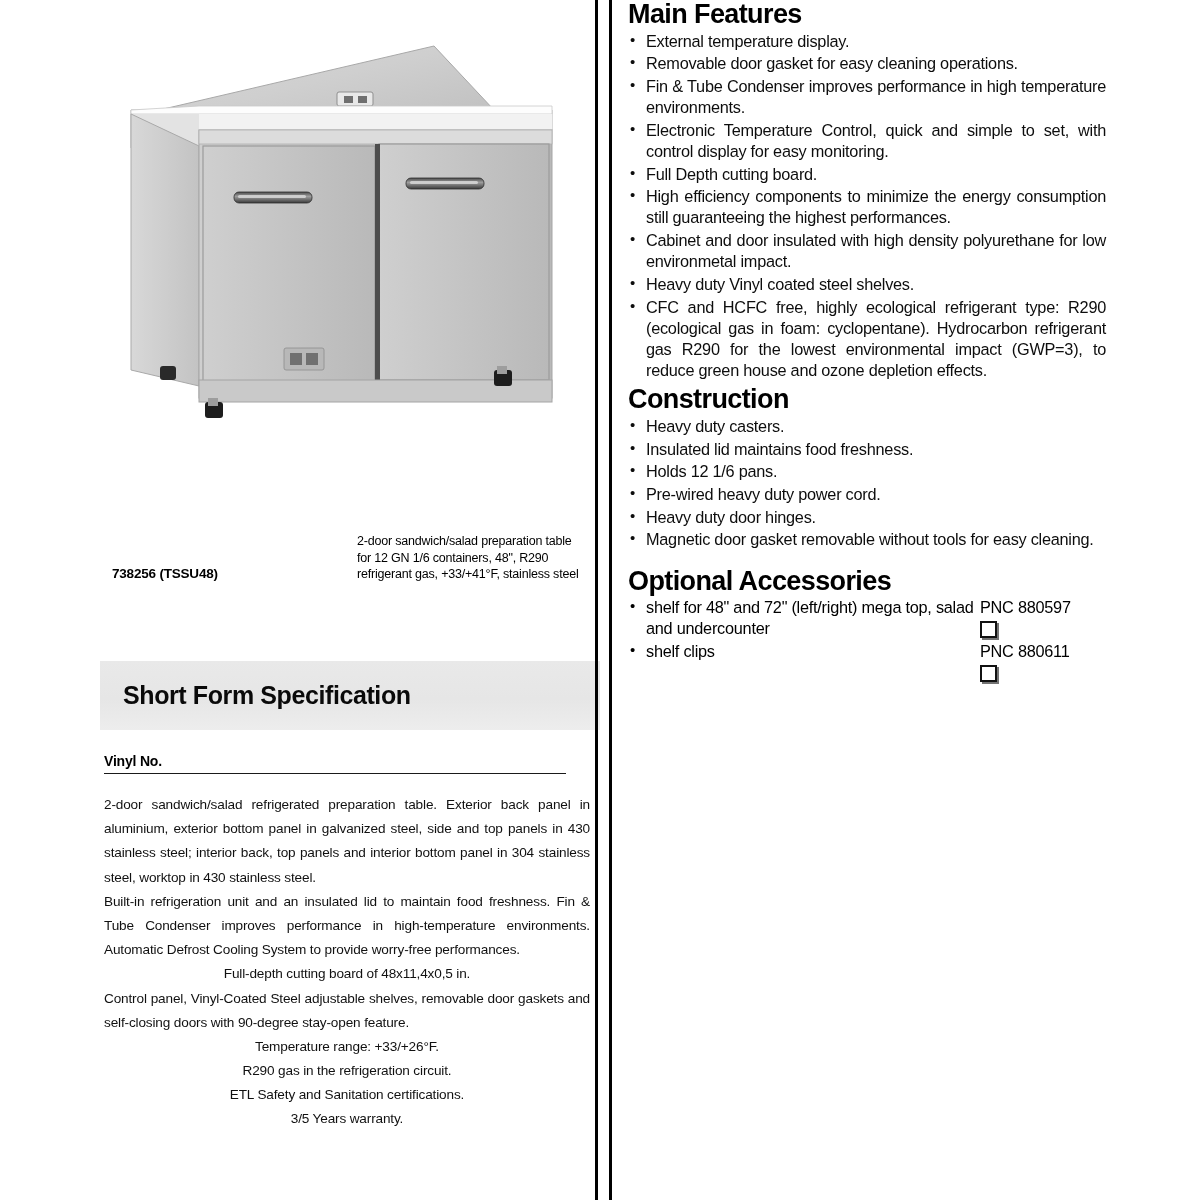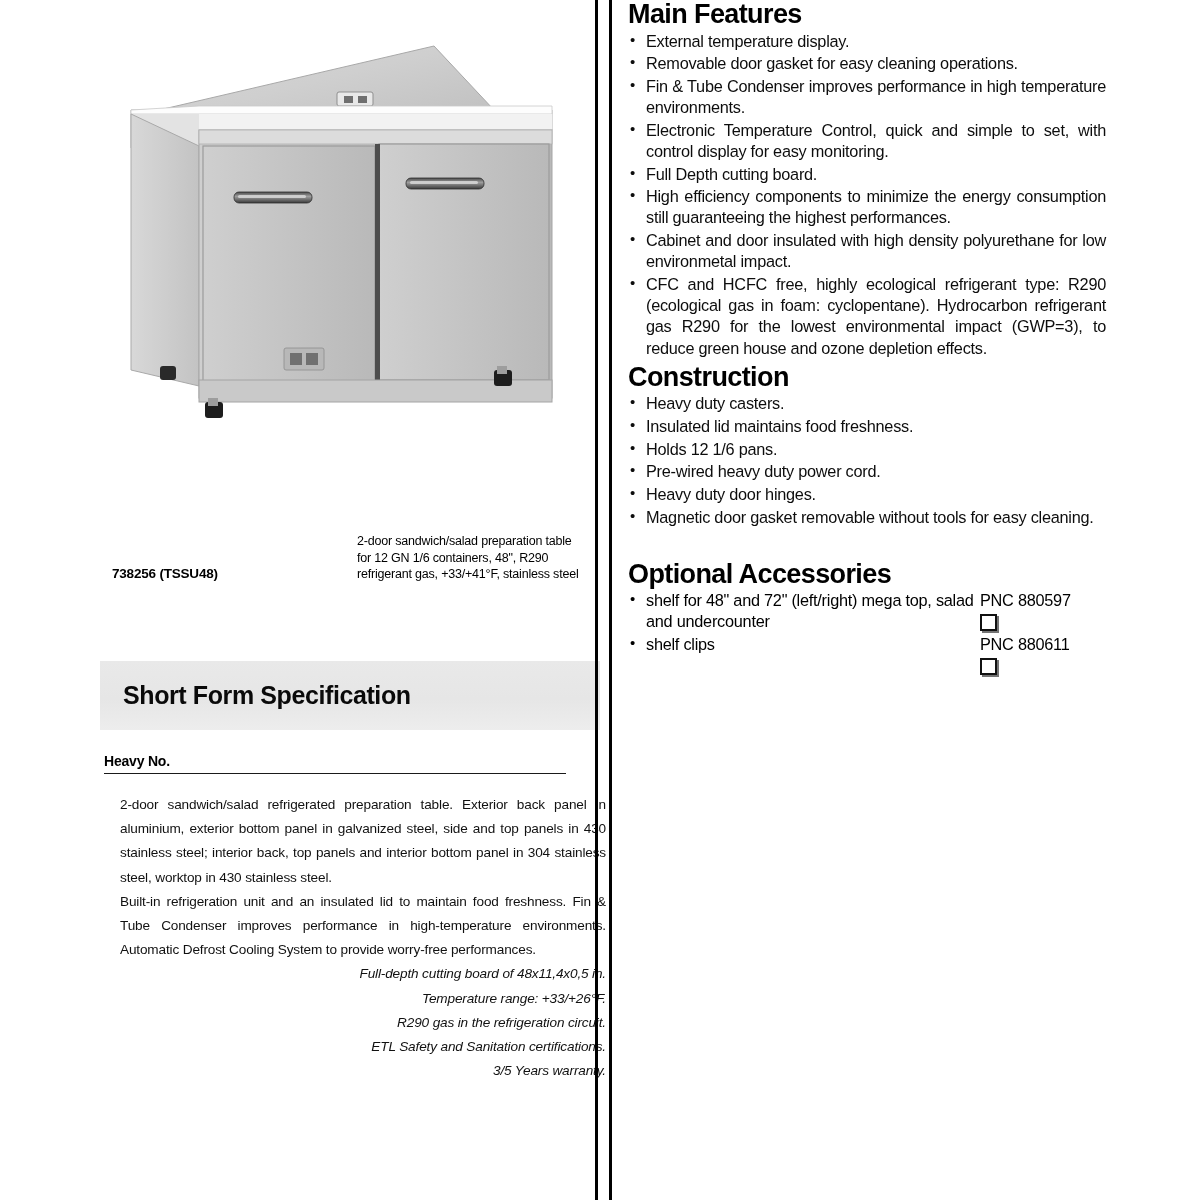--- a/index.html
+++ b/index.html
@@ -107,52 +107,52 @@
     padding-bottom: 2px;
   }
   .itemno-line {
     border-bottom: 1.6px solid #1a1a1a;
     width: 462px;
     margin-top: 2px;
   }
 
   .spec-body {
     position: absolute;
-    left: 120px;
+    left: 104px;
     top: 793px;
     width: 486px;
     font-size: 13.6px;
     line-height: 1.78;
     letter-spacing: -0.15px;
     color: #111;
   }
   .spec-body p {
     margin: 0;
     text-align: justify;
   }
-  .spec-body p.nojust { text-align: right; font-style: italic; }
+  .spec-body p.nojust { text-align: center; }
 
   
   .col-right {
     position: absolute;
     left: 628px;
     top: 0;
     width: 478px;
   }
 
   .sec-title {
     font-size: 27px;
     font-weight: bold;
     letter-spacing: -0.6px;
     line-height: 1.06;
     margin: 0 0 2px 0;
     color: #000000;
   }
   .sec-title.construction { margin-top: 4px; }
-  .sec-title.optional { margin-top: 32px; }
+  .sec-title.optional { margin-top: 16px; }
 
   ul.bullets {
     list-style: none;
     margin: 0;
     padding: 0;
   }
   ul.bullets > li {
     position: relative;
     padding-left: 18px;
     font-size: 16.3px;
@@ -304,28 +304,29 @@
     <div class="caption-row">
       <div class="caption-code">738256 (TSSU48)</div>
       <div class="caption-desc">2-door sandwich/salad preparation table for 12 GN 1/6 containers, 48", R290 refrigerant gas, +33/+41°F, stainless steel</div>
     </div>
 
     <div class="sfs-band">
       <div class="sfs-title">Short Form Specification</div>
     </div>
 
     <div class="itemno-wrap">
-      <span class="itemno-label">Heavy No.</span>
+      <span class="itemno-label">Vinyl No.</span>
       <div class="itemno-line"></div>
     </div>
 
     <div class="spec-body" id="spec-body">
         <p>2-door sandwich/salad refrigerated preparation table. Exterior back panel in aluminium, exterior bottom panel in galvanized steel, side and top panels in 430 stainless steel; interior back, top panels and interior bottom panel in 304 stainless steel, worktop in 430 stainless steel.</p>
         <p>Built-in refrigeration unit and an insulated lid to maintain food freshness. Fin &amp; Tube Condenser improves performance in high-temperature environments. Automatic Defrost Cooling System to provide worry-free performances.</p>
         <p class="nojust">Full-depth cutting board of 48x11,4x0,5 in.</p>
+        <p>Control panel, Vinyl-Coated Steel adjustable shelves, removable door gaskets and self-closing doors with 90-degree stay-open feature.</p>
         <p class="nojust">Temperature range: +33/+26°F.</p>
         <p class="nojust">R290 gas in the refrigeration circuit.</p>
         <p class="nojust">ETL Safety and Sanitation certifications.</p>
         <p class="nojust">3/5 Years warranty.</p>
       </div>
   </div>
 
   <div class="divider d1"></div>
   <div class="divider d2"></div>
 
@@ -333,20 +334,21 @@
 
     <h2 class="sec-title">Main Features</h2>
     <ul class="bullets" id="main-features-list">
         <li class="nojust">External temperature display.</li>
         <li class="nojust">Removable door gasket for easy cleaning operations.</li>
         <li>Fin &amp; Tube Condenser improves performance in high temperature environments.</li>
         <li>Electronic Temperature Control, quick and simple to set, with control display for easy monitoring.</li>
         <li class="nojust">Full Depth cutting board.</li>
         <li>High efficiency components to minimize the energy consumption still guaranteeing the highest performances.</li>
         <li>Cabinet and door insulated with high density polyurethane for low environmetal impact.</li>
+        <li class="nojust">Heavy duty Vinyl coated steel shelves.</li>
         <li>CFC and HCFC free, highly ecological refrigerant type: R290 (ecological gas in foam: cyclopentane). Hydrocarbon refrigerant gas R290 for the lowest environmental impact (GWP=3), to reduce green house and ozone depletion effects.</li>
       </ul>
 
     <h2 class="sec-title construction">Construction</h2>
     <ul class="bullets" id="construction-list">
         <li class="nojust">Heavy duty casters.</li>
         <li class="nojust">Insulated lid maintains food freshness.</li>
         <li class="nojust">Holds 12 1/6 pans.</li>
         <li class="nojust">Pre-wired heavy duty power cord.</li>
         <li class="nojust">Heavy duty door hinges.</li>

